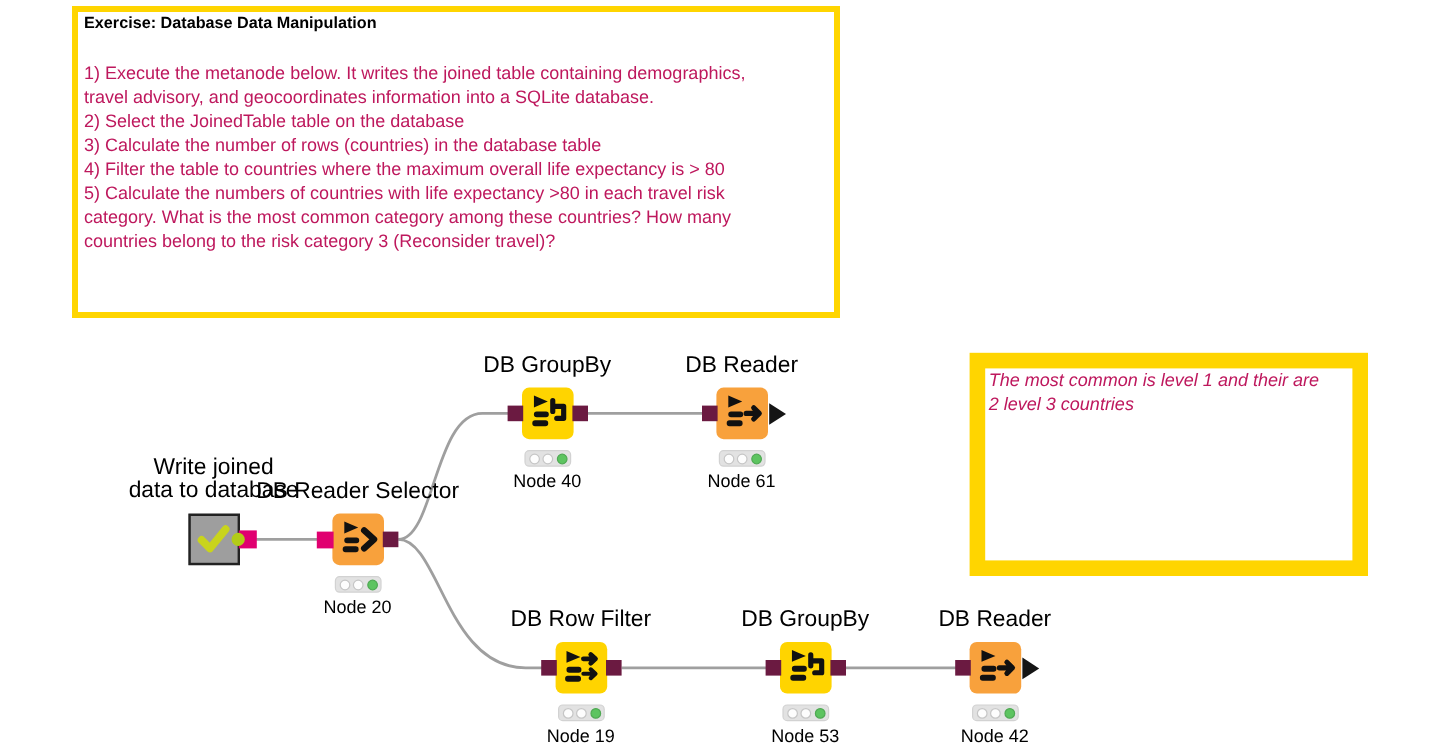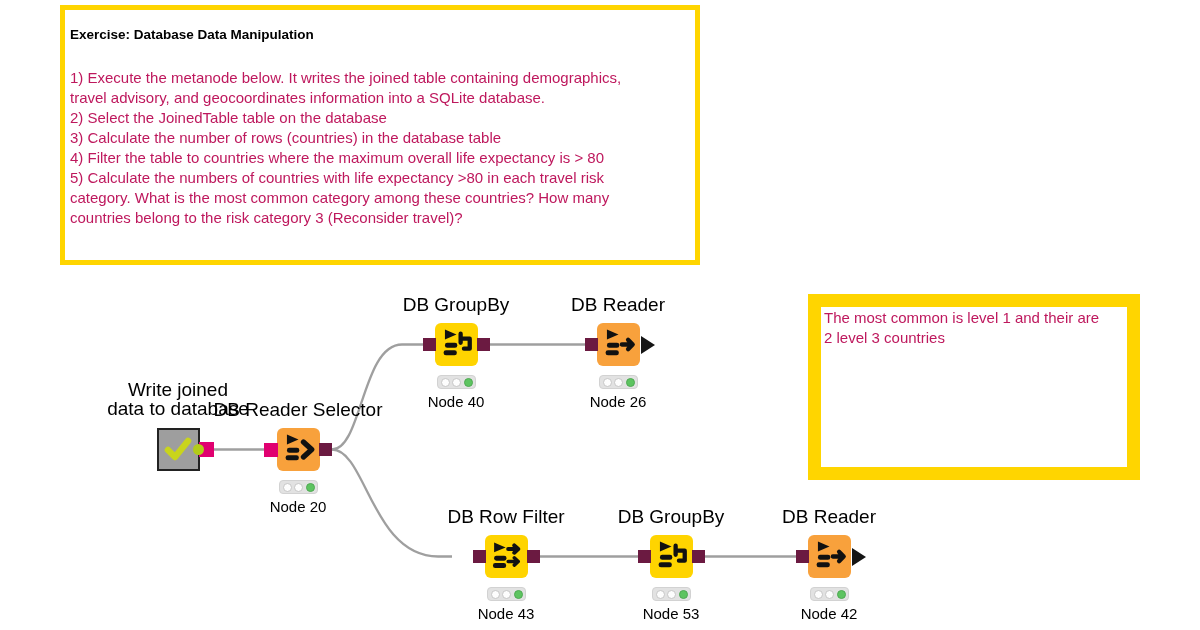--- a/index.html
+++ b/index.html
@@ -5,25 +5,25 @@
   * { margin:0; padding:0; box-sizing:border-box; }
   html,body { width:1200px; height:630px; }
   body { font-family:"Liberation Sans", sans-serif; background:#ffffff; }
   .canvas { position:relative; width:1200px; height:630px; background:#ffffff; overflow:hidden; }
 
   
   #wires { position:absolute; left:0; top:0; z-index:0; }
 
   
   .annotation { position:absolute; background:#ffffff; z-index:1; }
-  .annotation.exercise { left:60px; top:5px; width:640px; height:260px; border:5px solid #FFD500; padding:16px 5px; }
+  .annotation.exercise { left:60px; top:5px; width:640px; height:260px; border:5px solid #FFD500; padding:0 5px; }
   .annotation .ann-title { font-weight:bold; font-size:13.5px; line-height:18px; color:#000; }
   .annotation .ann-body { font-size:15px; line-height:20px; color:#be185d; white-space:pre-line; margin-top:24px; }
   .annotation.answer { left:808px; top:294px; width:332px; height:186px; border:13px solid #FFD500; padding:1px 3px; }
-  .annotation.answer .ann-body { margin-top:0; }
+  .annotation.answer .ann-body { margin-top:0;font-style:italic; }
 
   
   .node { position:absolute; width:43px; height:43px; z-index:2; }
   .node-body { position:relative; width:43px; height:43px; border-radius:6px; }
   .node-body.yellow { background:#FFD400; }
   .node-body.orange { background:#F8A13C; }
   .node-body.meta { background:#9E9E9E; border:2px solid #222222; border-radius:0; }
   .node-body svg { position:absolute; left:0; top:0; }
 
   .name-label { position:absolute; left:-79px; top:-28px; width:200px; text-align:center;
@@ -153,44 +153,44 @@
         <path d="M15 13 H21.5 M18.8 10.2 L21.6 13 L18.8 15.8" stroke="#111" stroke-width="2.6" fill="none" stroke-linecap="round" stroke-linejoin="round"></path>
       </svg>
     </div>
     <div class="port in maroon"></div>
     <div class="port out flow-triangle"></div>
     <div class="light">
       <span class="dot off"></span>
       <span class="dot off"></span>
       <span class="dot green"></span>
     </div>
-    <div class="num-label">Node 26</div>
-  </div>
-
-  <div class="node" style="left:485px; top:535px;">
+    <div class="num-label">Node 61</div>
+  </div>
+
+  <div class="node" style="left:463px; top:535px;">
     <div class="name-label">DB Row Filter</div>
     <div class="node-body yellow">
       <svg width="43" height="43" viewBox="0 0 26 26">
         <g fill="#111">
           <path d="M5.5 4.5 L12.5 7.5 L5.5 10.5 Z"></path>
           <rect x="5.5" y="12.5" width="7.5" height="3" rx="1.4"></rect>
           <rect x="4.8" y="17" width="8" height="3" rx="1.4"></rect>
         </g>
         <path d="M14 8.5 H20 M17.7 6.3 L20.1 8.5 L17.7 10.7" stroke="#111" stroke-width="2.4" fill="none" stroke-linecap="round" stroke-linejoin="round"></path>
         <path d="M14 16 H20 M17.7 13.8 L20.1 16 L17.7 18.2" stroke="#111" stroke-width="2.1" fill="none" stroke-linecap="round" stroke-linejoin="round"></path>
       </svg>
     </div>
     <div class="port in maroon"></div>
     <div class="port out maroon"></div>
     <div class="light">
       <span class="dot off"></span>
       <span class="dot off"></span>
       <span class="dot green"></span>
     </div>
-    <div class="num-label">Node 43</div>
+    <div class="num-label">Node 19</div>
   </div>
 
   <div class="node" style="left:650px; top:535px;">
     <div class="name-label">DB GroupBy</div>
     <div class="node-body yellow">
       <svg width="43" height="43" viewBox="0 0 26 26">
         <g fill="#111">
           <path d="M6 4 L13 7 L6 10 Z"></path>
           <rect x="6" y="12" width="7.5" height="3" rx="1.4"></rect>
           <rect x="5.2" y="16.5" width="8" height="3" rx="1.4"></rect>

